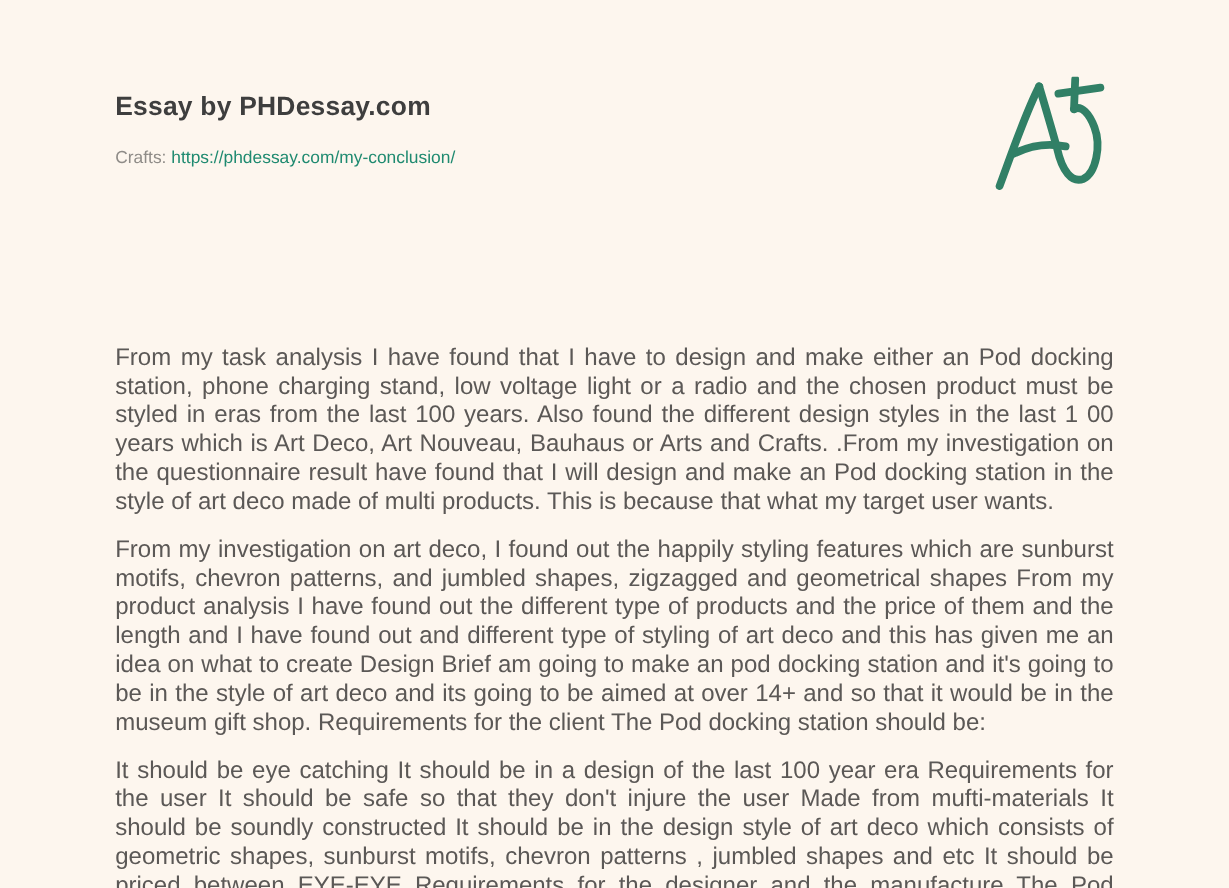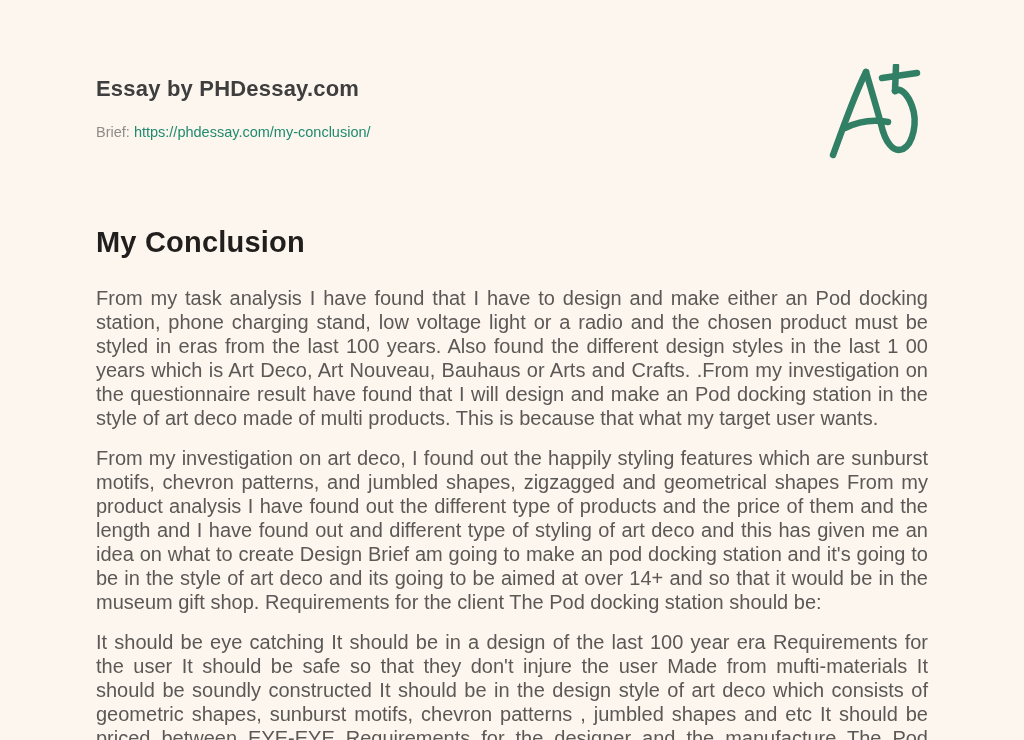--- a/index.html
+++ b/index.html
@@ -69,35 +69,34 @@
   }
 </style>
 </head>
 <body>
 
 <div class="page">
 
   <h2 class="brand-title">Essay by PHDessay.com</h2>
 
   <div class="source-line">
-    <span>Brief:</span>
+    <span>Crafts:</span>
     <a href="#">https://phdessay.com/my-conclusion/</a>
   </div>
 
   <span class="logo">
     <svg viewBox="0 0 100 100" width="106" height="100" fill="none" stroke="#318066" stroke-width="6.5" stroke-linecap="round">
       <path d="M8,91 C18,64 30,29 41,8"></path>
       <path d="M41,8 C46,25 52,45 56,60 C60,78 68,89 78,85 C88,80 93,58 87,42 C83,31 76,23 70,27"></path>
       <path d="M20,64 C34,57 48,55 63,58"></path>
       <path d="M71,2 L70,27"></path>
       <path d="M57,14 L92,9"></path>
     </svg>
   </span>
 
-  <h1 class="doc-title">My Conclusion</h1>
 
   <div class="doc-body">
     <p>From my task analysis I have found that I have to design and make either an Pod docking station, phone charging stand, low voltage light or a radio and the chosen product must be styled in eras from the last 100 years. Also found the different design styles in the last 1 00 years which is Art Deco, Art Nouveau, Bauhaus or Arts and Crafts. .From my investigation on the questionnaire result have found that I will design and make an Pod docking station in the style of art deco made of multi products. This is because that what my target user wants.</p>
     <p>From my investigation on art deco, I found out the happily styling features which are sunburst motifs, chevron patterns, and jumbled shapes, zigzagged and geometrical shapes From my product analysis I have found out the different type of products and the price of them and the length and I have found out and different type of styling of art deco and this has given me an idea on what to create Design Brief am going to make an pod docking station and it's going to be in the style of art deco and its going to be aimed at over 14+ and so that it would be in the museum gift shop. Requirements for the client The Pod docking station should be:</p>
     <p>It should be eye catching It should be in a design of the last 100 year era Requirements for the user It should be safe so that they don't injure the user Made from mufti-materials It should be soundly constructed It should be in the design style of art deco which consists of geometric shapes, sunburst motifs, chevron patterns , jumbled shapes and etc It should be priced between EYE-EYE Requirements for the designer and the manufacture The Pod docking station should be.</p>
   </div>
 
 </div>
 
 </body></html>

